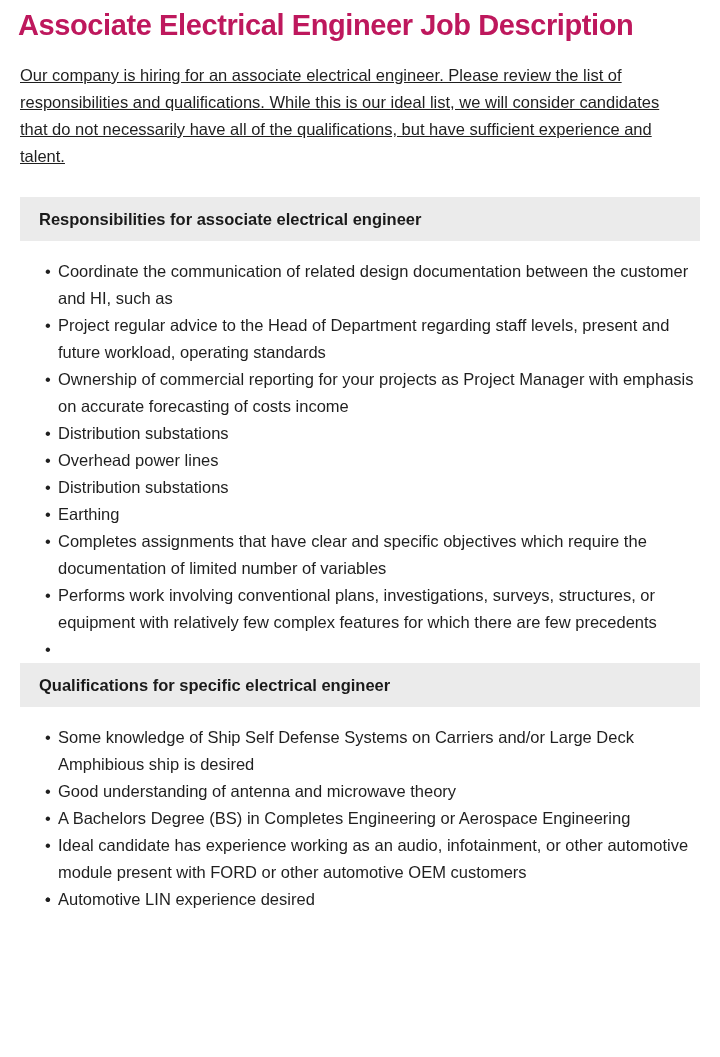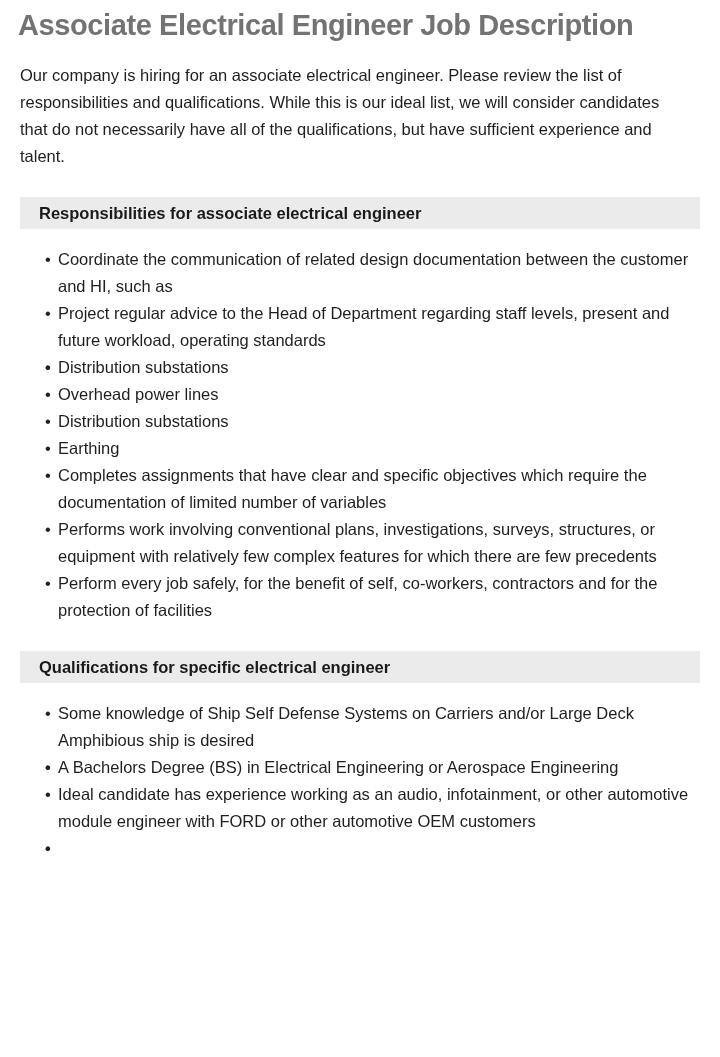--- a/index.html
+++ b/index.html
@@ -20,37 +20,38 @@
     position: relative;
     box-sizing: border-box;
   }
   .doc-title {
     margin: 0;
     padding: 6px 20px 0 18px;
     font-size: 29px;
     line-height: 38px;
     font-weight: bold;
     letter-spacing: -0.4px;
-    color: #737373;
+    color: #be185d;
   }
   .intro {
     margin: 0;
     padding: 18px 30px 0 20px;
     font-size: 16.5px;
     line-height: 27px;
     color: #1f1f1f;
+    text-decoration: underline;
   }
   .section {
     margin: 0;
     padding: 0;
   }
   .section-header {
     margin: 27px 20px 0 20px;
     background: #ebebeb;
-    height: 32px;
+    height: 44px;
     display: flex;
     align-items: center;
     padding: 0 0 0 19px;
     box-sizing: border-box;
   }
   .section-header-text {
     font-size: 16.5px;
     line-height: 20px;
     font-weight: bold;
     color: #1a1a1a;
@@ -90,38 +91,38 @@
 
   <p class="intro">Our company is hiring for an associate electrical engineer. Please review the list of responsibilities and qualifications. While this is our ideal list, we will consider candidates that do not necessarily have all of the qualifications, but have sufficient experience and talent.</p>
 
   <div class="section">
     <div class="section-header">
       <span class="section-header-text">Responsibilities for associate electrical engineer</span>
     </div>
     <ul class="bullets" id="list-0">
         <li><span class="dot">•</span><span>Coordinate the communication of related design documentation between the customer and HI, such as</span></li>
         <li><span class="dot">•</span><span>Project regular advice to the Head of Department regarding staff levels, present and future workload, operating standards</span></li>
-        <li><span class="dot">•</span></li>
+        <li><span class="dot">•</span><span>Ownership of commercial reporting for your projects as Project Manager with emphasis on accurate forecasting of costs income</span></li>
         <li><span class="dot">•</span><span>Distribution substations</span></li>
         <li><span class="dot">•</span><span>Overhead power lines</span></li>
         <li><span class="dot">•</span><span>Distribution substations</span></li>
         <li><span class="dot">•</span><span>Earthing</span></li>
         <li><span class="dot">•</span><span>Completes assignments that have clear and specific objectives which require the documentation of limited number of variables</span></li>
         <li><span class="dot">•</span><span>Performs work involving conventional plans, investigations, surveys, structures, or equipment with relatively few complex features for which there are few precedents</span></li>
-        <li><span class="dot">•</span><span>Perform every job safely, for the benefit of self, co-workers, contractors and for the protection of facilities</span></li>
+        <li><span class="dot">•</span></li>
       </ul>
   </div>
 
   <div class="section">
     <div class="section-header">
       <span class="section-header-text">Qualifications for specific electrical engineer</span>
     </div>
     <ul class="bullets qual-list" id="list-1">
         <li><span class="dot">•</span><span>Some knowledge of Ship Self Defense Systems on Carriers and/or Large Deck Amphibious ship is desired</span></li>
+        <li><span class="dot">•</span><span>Good understanding of antenna and microwave theory</span></li>
+        <li><span class="dot">•</span><span>A Bachelors Degree (BS) in Completes Engineering or Aerospace Engineering</span></li>
+        <li><span class="dot">•</span><span>Ideal candidate has experience working as an audio, infotainment, or other automotive module present with FORD or other automotive OEM customers</span></li>
         <li><span class="dot">•</span></li>
-        <li><span class="dot">•</span><span>A Bachelors Degree (BS) in Electrical Engineering or Aerospace Engineering</span></li>
-        <li><span class="dot">•</span><span>Ideal candidate has experience working as an audio, infotainment, or other automotive module engineer with FORD or other automotive OEM customers</span></li>
-        <li><span class="dot">•</span></li>
-        <li><span class="dot">•</span></li>
+        <li><span class="dot">•</span><span>Automotive LIN experience desired</span></li>
       </ul>
   </div>
 
 </div>
 
 </body></html>

